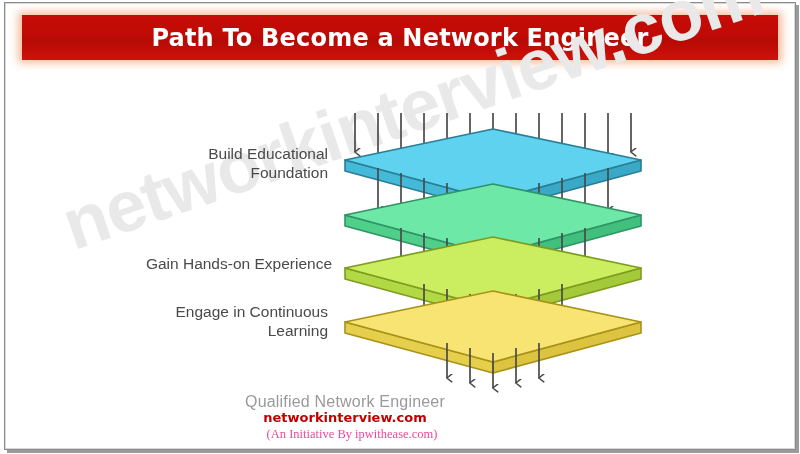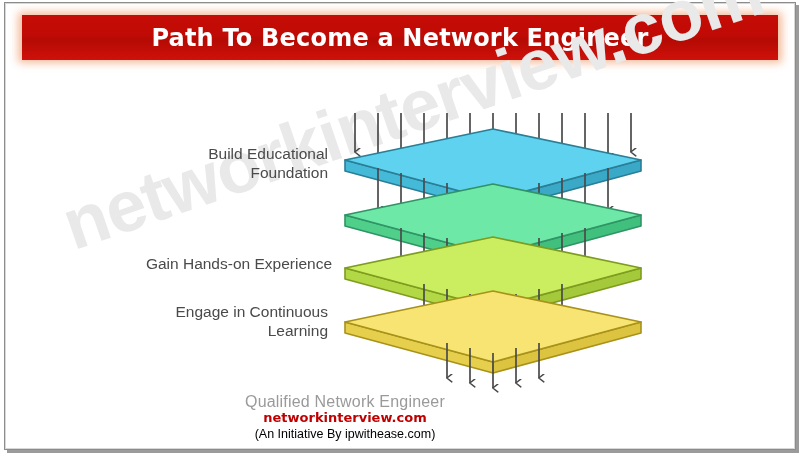--- a/index.html
+++ b/index.html
@@ -120,24 +120,24 @@
     position: absolute;
     top: 410px; left: 95px; width: 500px;
     text-align: center;
     color: #c00000;
     font-family: "DejaVu Sans", sans-serif;
     font-size: 13px;
     font-weight: 700;
   }
   .sub-brand {
     position: absolute;
-    top: 427px; left: 95px; width: 500px;
+    top: 427px; left: 102px; width: 500px;
     text-align: center;
-    color: #000000;
-    font-family: Liberation Sans, sans-serif;
+    color: #ec4899;
+    font-family: Liberation Serif, serif;
     font-size: 12.5px;
     font-weight: 400;
   }
 </style>
 </head>
 <body>
 
 <div id="canvas">
 
   <div class="frame-outer"></div>

